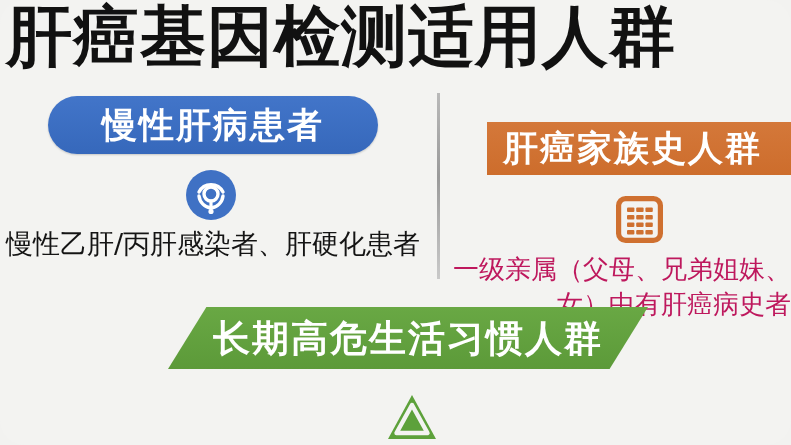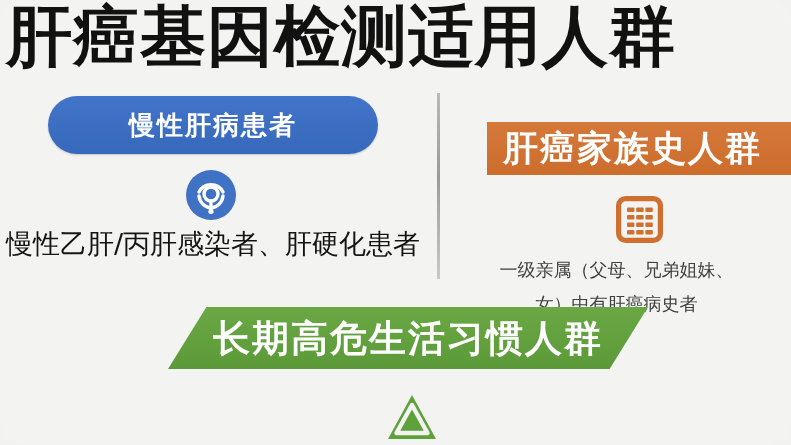--- a/index.html
+++ b/index.html
@@ -68,21 +68,21 @@
     background: linear-gradient(180deg, #4275c9 0%, #3668bb 100%);
     box-shadow: 0 1px 2px rgba(0,0,0,0.18);
   }
   .pill-label {
     position: absolute;
     left: 0; right: 0; top: 0; bottom: 0;
     display: flex;
     align-items: center;
     justify-content: center;
     color: #ffffff;
-    font-size: 26px;
+    font-size: 35px;
     font-weight: 700;
     letter-spacing: 2px;
     white-space: nowrap;
     line-height: 1;
   }
   .blue-icon {
     position: absolute;
     left: 186px;
     top: 78px;
     width: 50px;
@@ -138,24 +138,24 @@
     left: 174px;
     top: 76px;
     width: 47px;
     height: 47px;
   }
   .orange-desc {
     position: absolute;
     left: 0px;
     top: 132px;
     width: 349px;
-    text-align: center;
-    font-size: 18px;
+    text-align: right;
+    font-size: 26px;
     line-height: 35px;
-    color: #404040;
+    color: #be185d;
     font-weight: 400;
   }
   .orange-desc .line2 {
     display: block;
     font-family: Liberation Serif, serif;
   }
 
   
   .green-block {
     position: absolute;

